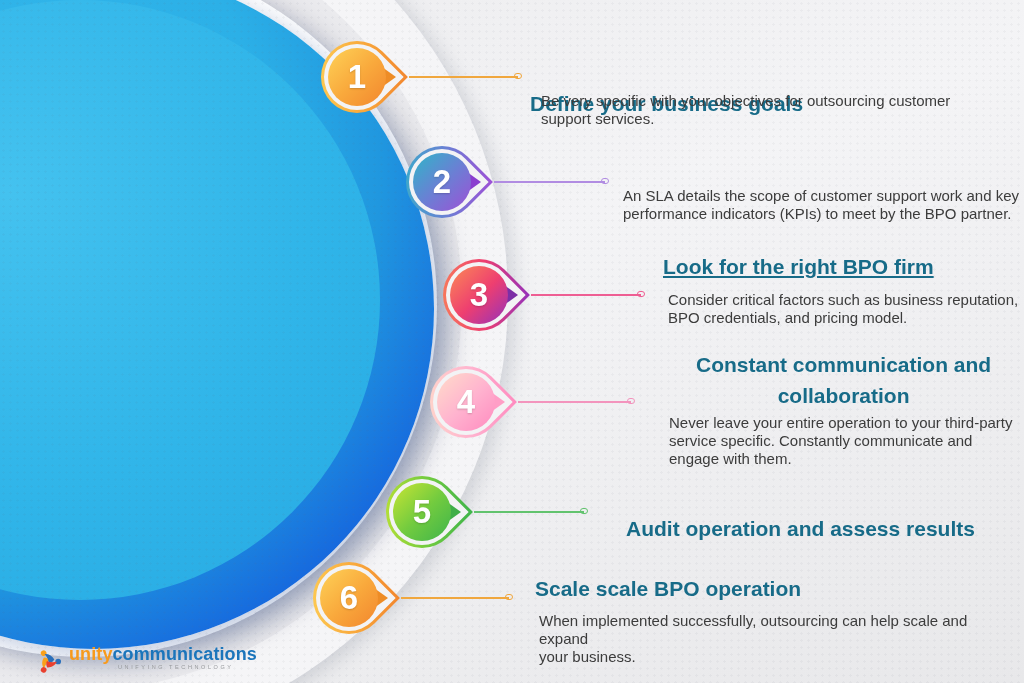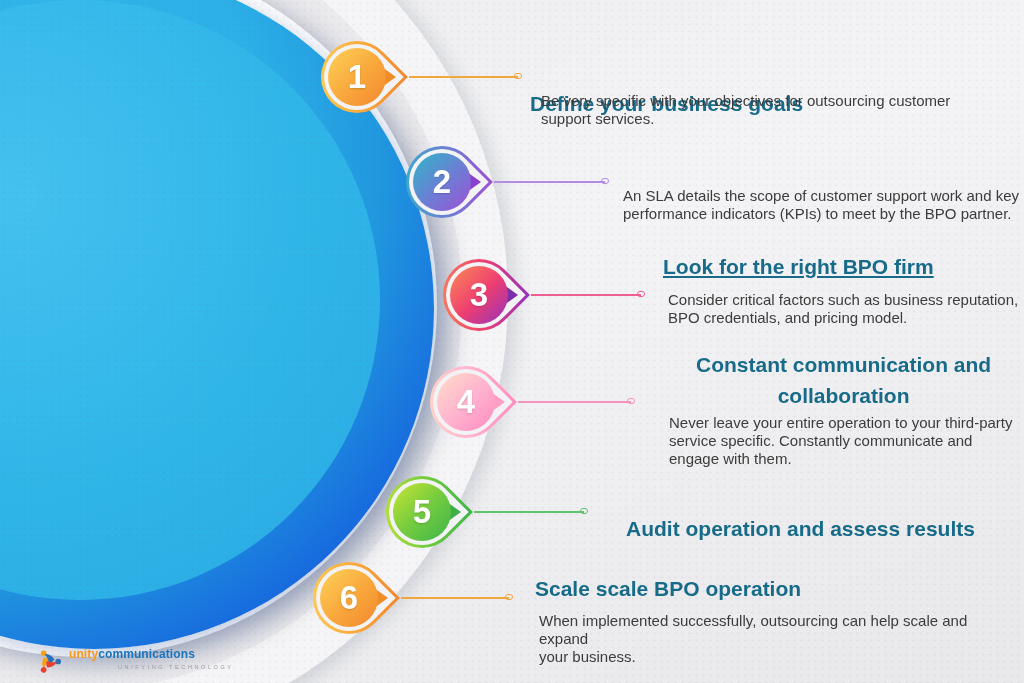--- a/index.html
+++ b/index.html
@@ -40,21 +40,21 @@
   .pin-line{position:absolute;left:88px;top:35px;height:2px;background:var(--line);}
   .pin-dot{position:absolute;right:-4px;top:-3px;width:8px;height:6px;box-sizing:border-box;
            border:1.5px solid var(--line);border-radius:3px;background:transparent;}
   .tip-title{position:absolute;margin:0;font-size:21px;font-weight:bold;line-height:31px;
              color:var(--heading,#176b88);white-space:pre-line;}
   .tip-desc{position:absolute;margin:4px;font-size:15px;line-height:18px;
             color:var(--body,#3c3c3c);white-space:pre-line;}
 
   .brand{position:absolute;left:33px;top:646px;z-index:11;display:flex;align-items:flex-start;gap:5px;}
   .brand-text{display:flex;flex-direction:column;}
-  .brand-name{font-size:12px;font-weight:bold;line-height:16px;letter-spacing:0.1px;}
+  .brand-name{font-size:18px;font-weight:bold;line-height:16px;letter-spacing:0.1px;}
   .brand-tagline{font-size:5.5px;letter-spacing:2.6px;color:#97999c;margin-top:2px;margin-left:49px;}
 </style>
 </head>
 <body>
 
 <div class="stage">
 
   <div class="circle circle-faint"></div>
   <div class="circle circle-gray"></div>
   <div class="circle circle-white"></div>

